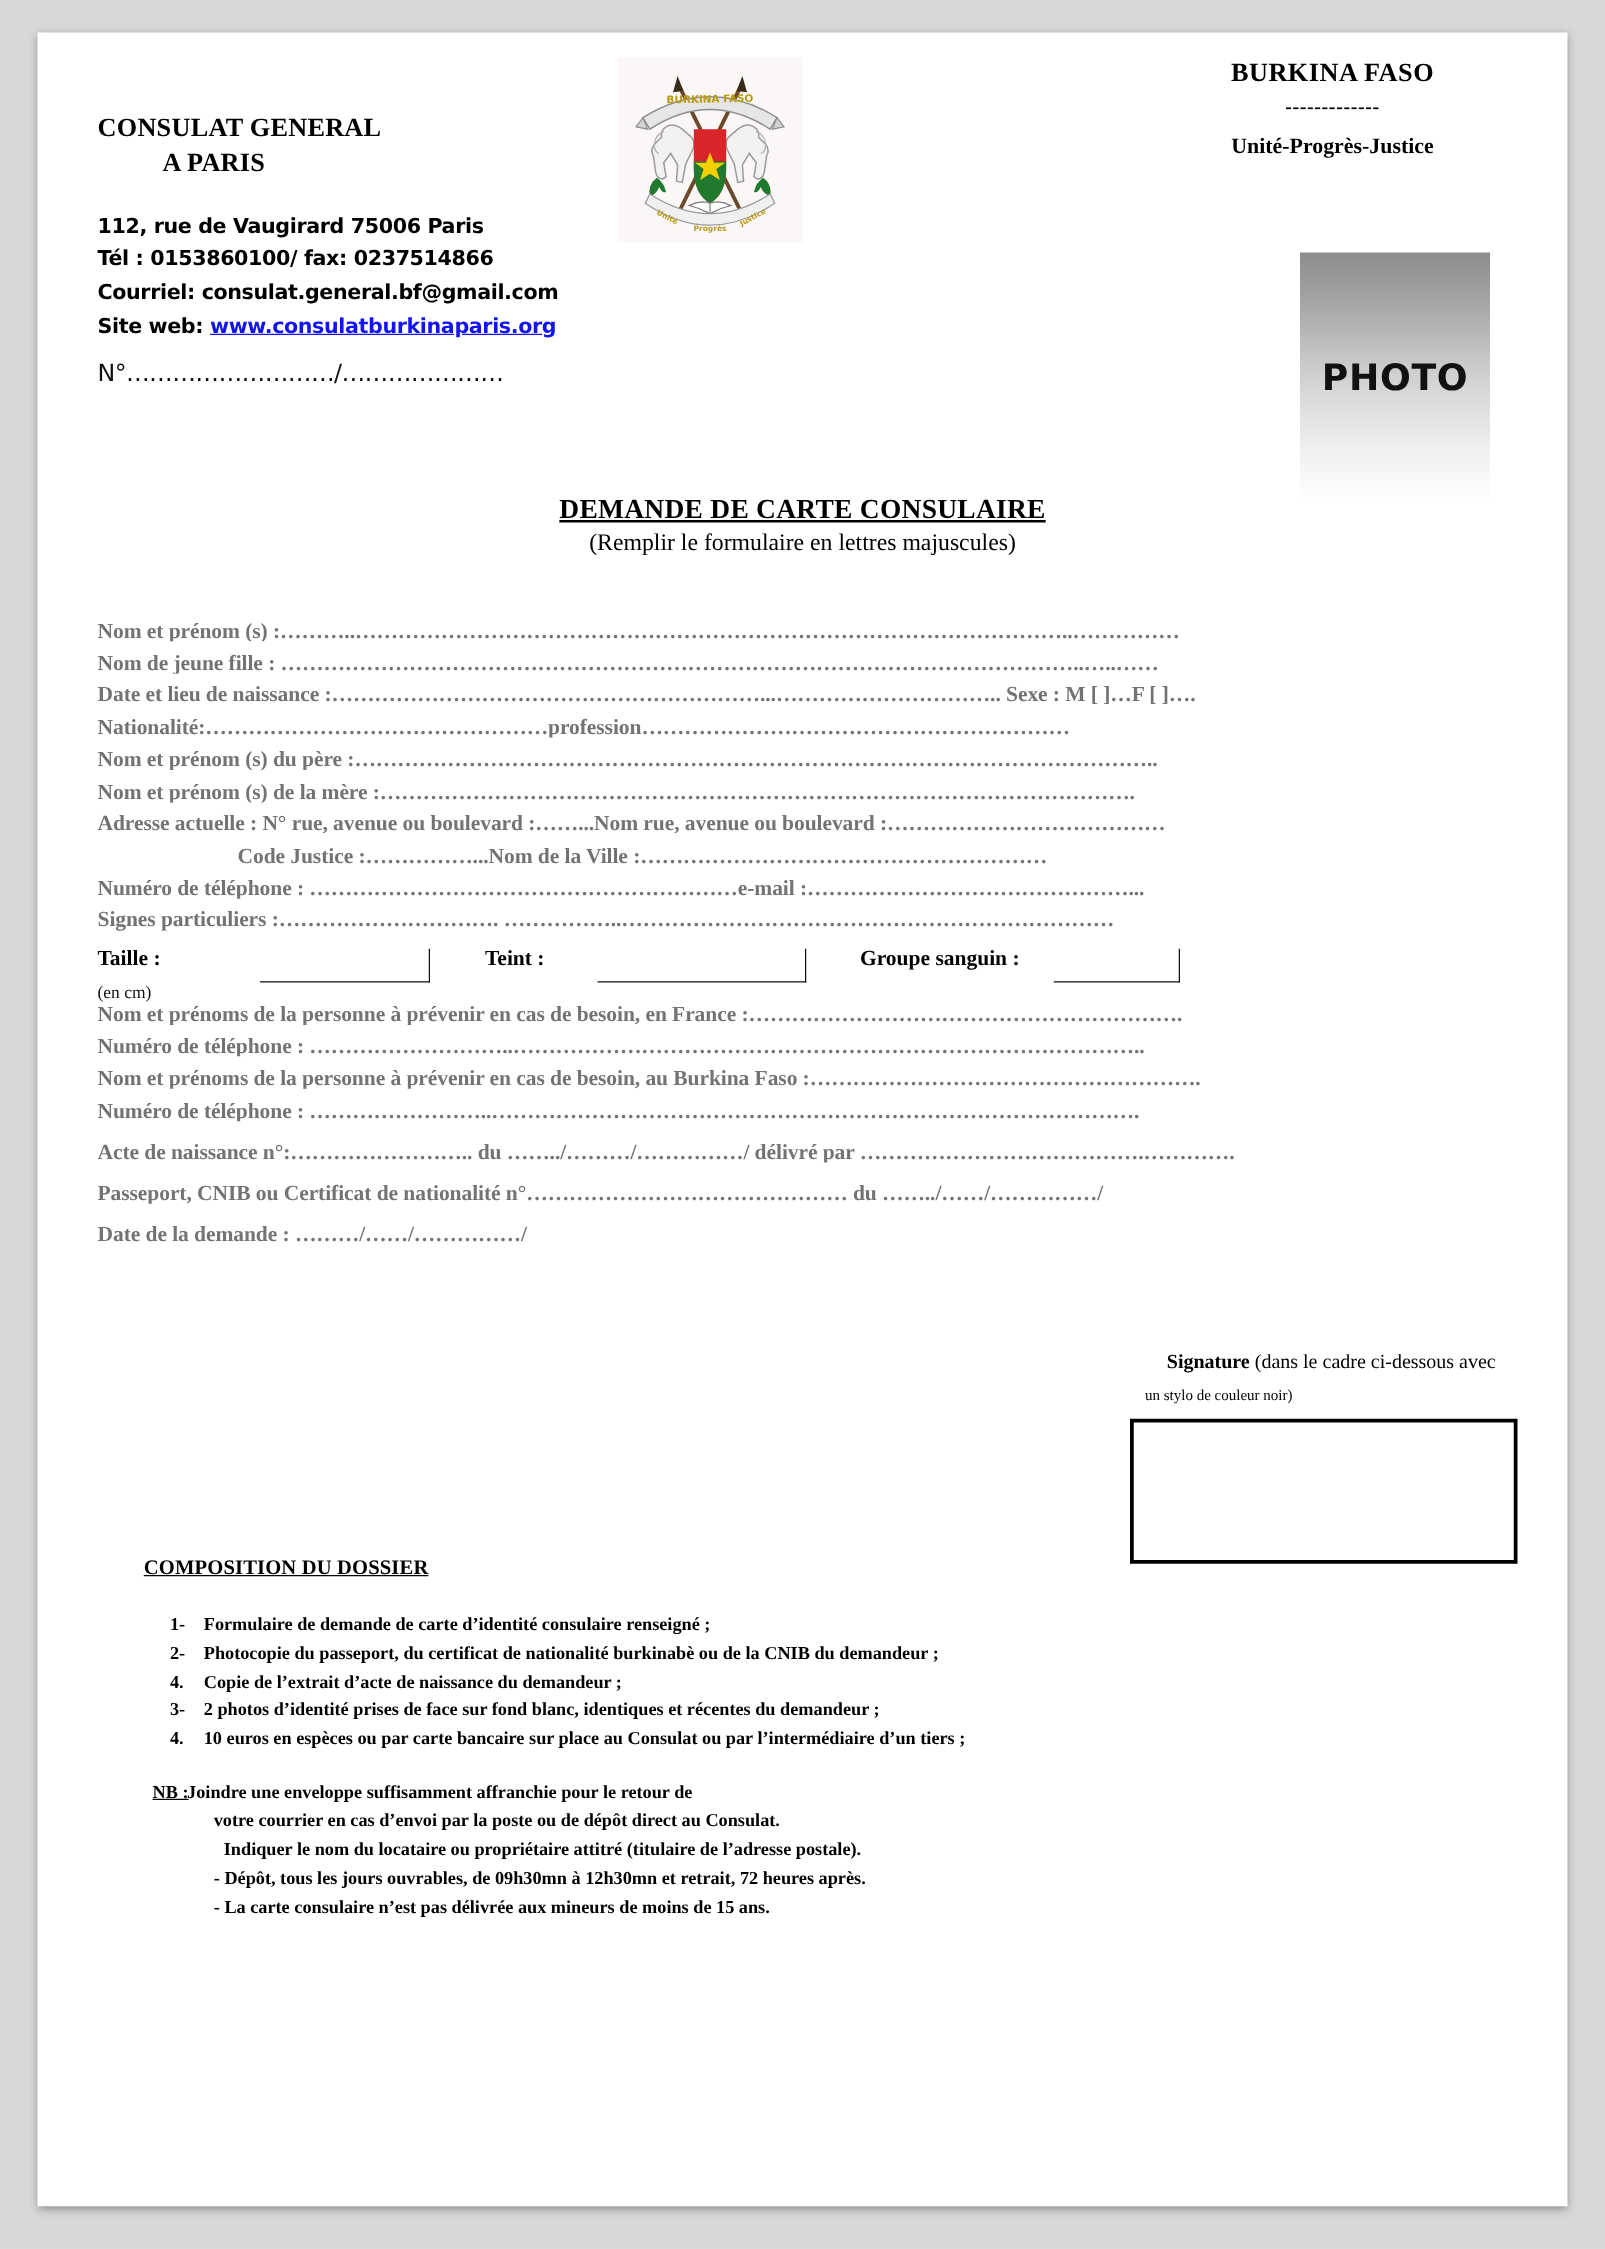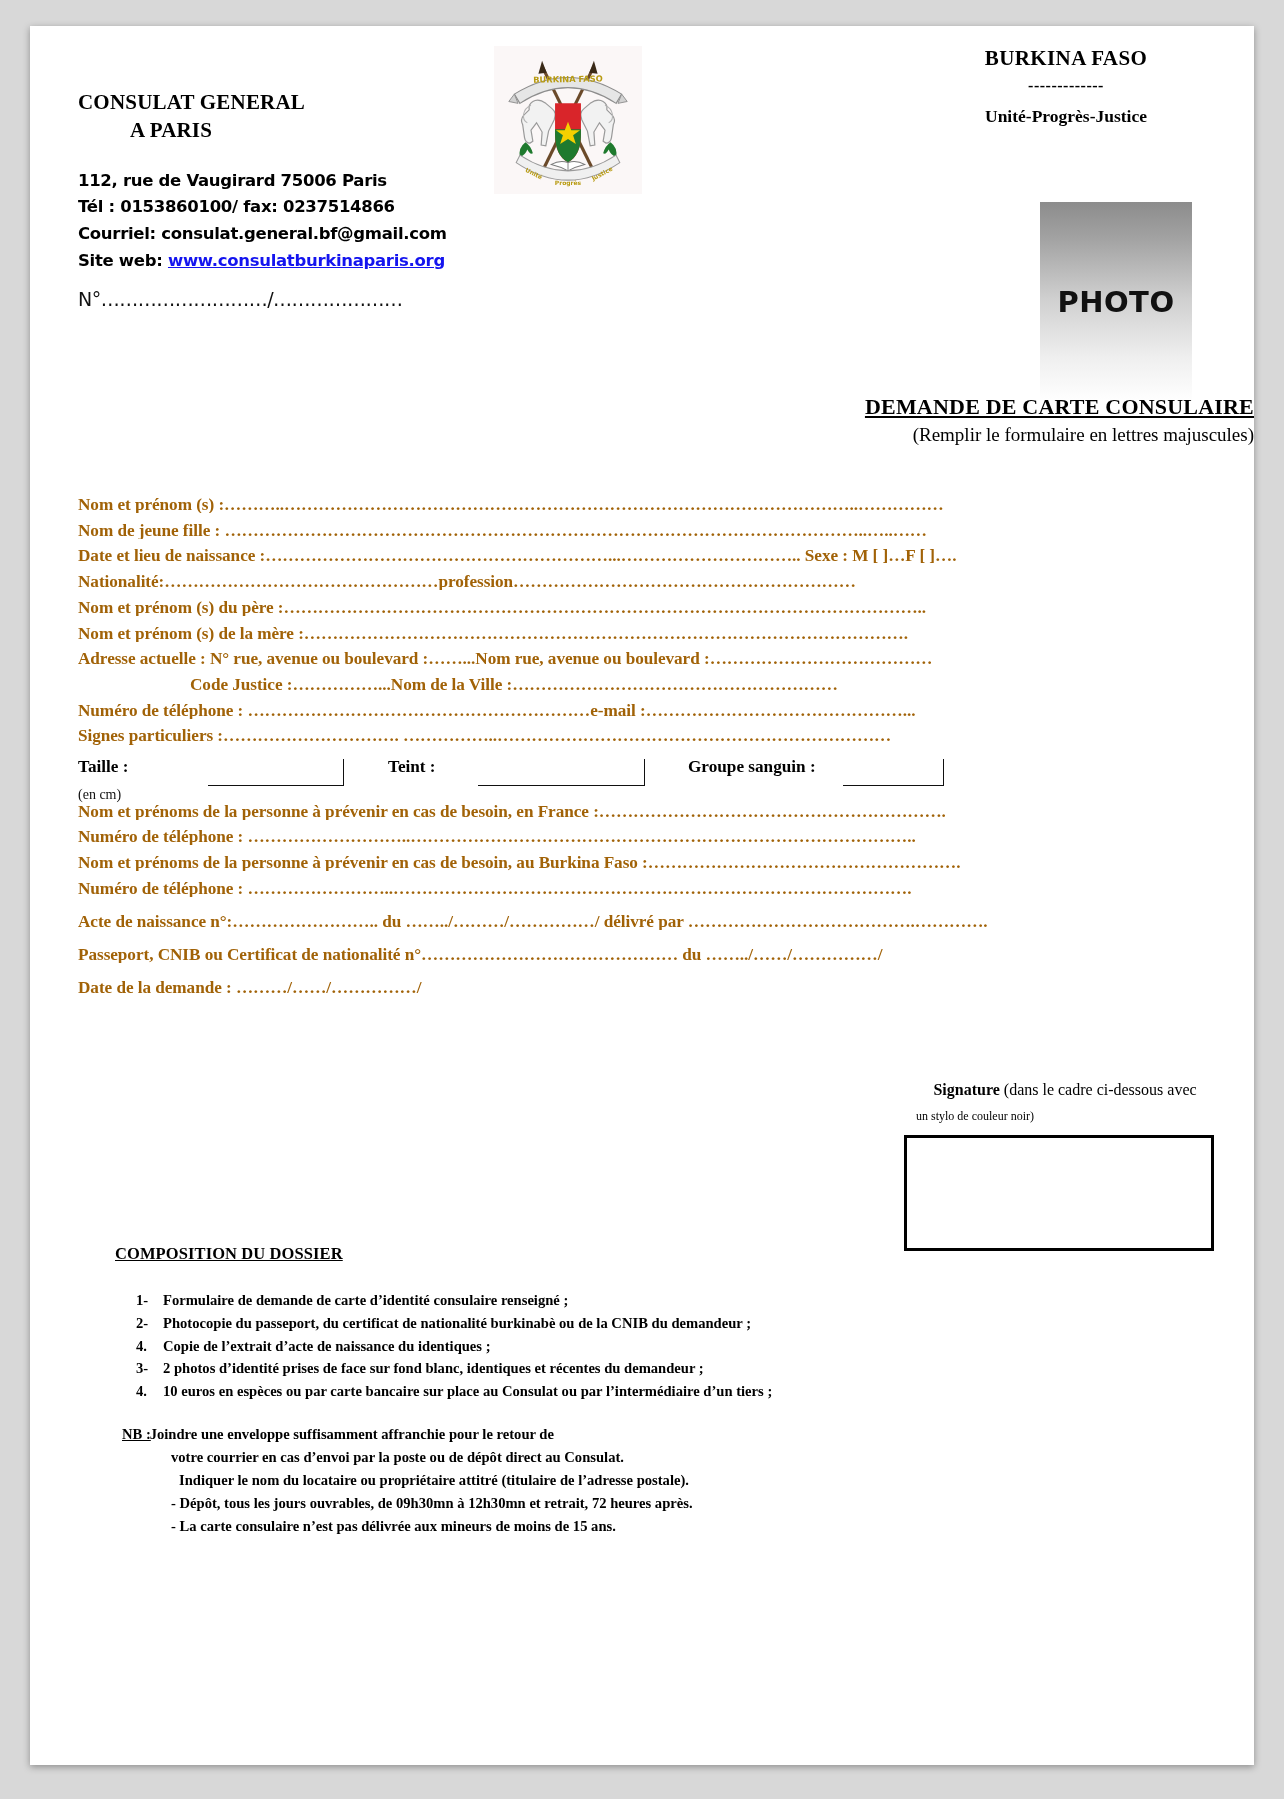--- a/index.html
+++ b/index.html
@@ -118,21 +118,21 @@
     font-weight:bold;
     font-size:29px;
     color:#111;
     letter-spacing:.5px;
   }
 
   
   .doc-title-wrap{
     position:absolute;
     left:0; right:0; top:368px;
-    text-align:right;
+    text-align:center;
   }
   .doc-title{
     font-family:"Liberation Serif", serif;
     font-weight:bold;
     font-size:22px;
     text-decoration:underline;
     letter-spacing:.2px;
   }
   .doc-subtitle{
     font-family:"Liberation Serif", serif;
@@ -143,21 +143,21 @@
   
   .form-body{
     position:absolute;
     left:48px; right:40px; top:470px;
   }
   .frow{
     font-family:"Liberation Serif", serif;
     font-weight:bold;
     font-size:17.2px;
     line-height:1.0;
-    color:#a16207;
+    color:#737373;
     white-space:nowrap;
     overflow:hidden;
     margin-bottom:8.5px;
     letter-spacing:-.05px;
   }
   .frow.indent{ padding-left:112px; }
   .frow.tight{ margin-bottom:7px; }
   .gap-top{ margin-top:16px; }
 
   
@@ -393,21 +393,21 @@
       <div class="comp-title">COMPOSITION DU DOSSIER</div>
 
       <div class="comp-list">
         <div class="comp-item">
           <span class="mark">1-</span><span>Formulaire de demande de carte d’identité consulaire renseigné ;</span>
         </div>
         <div class="comp-item">
           <span class="mark">2-</span><span>Photocopie du passeport, du certificat de nationalité burkinabè ou de la CNIB du demandeur ;</span>
         </div>
         <div class="comp-item">
-          <span class="mark">4.</span><span>Copie de l’extrait d’acte de naissance du identiques ;</span>
+          <span class="mark">4.</span><span>Copie de l’extrait d’acte de naissance du demandeur ;</span>
         </div>
         <div class="comp-item">
           <span class="mark">3-</span><span>2 photos d’identité prises de face sur fond blanc, identiques et récentes du demandeur ;</span>
         </div>
         <div class="comp-item">
           <span class="mark">4.</span><span>10 euros en espèces ou par carte bancaire sur place au Consulat ou par l’intermédiaire d’un tiers  ;</span>
         </div>
       </div>
 
       <div class="nb-block">

